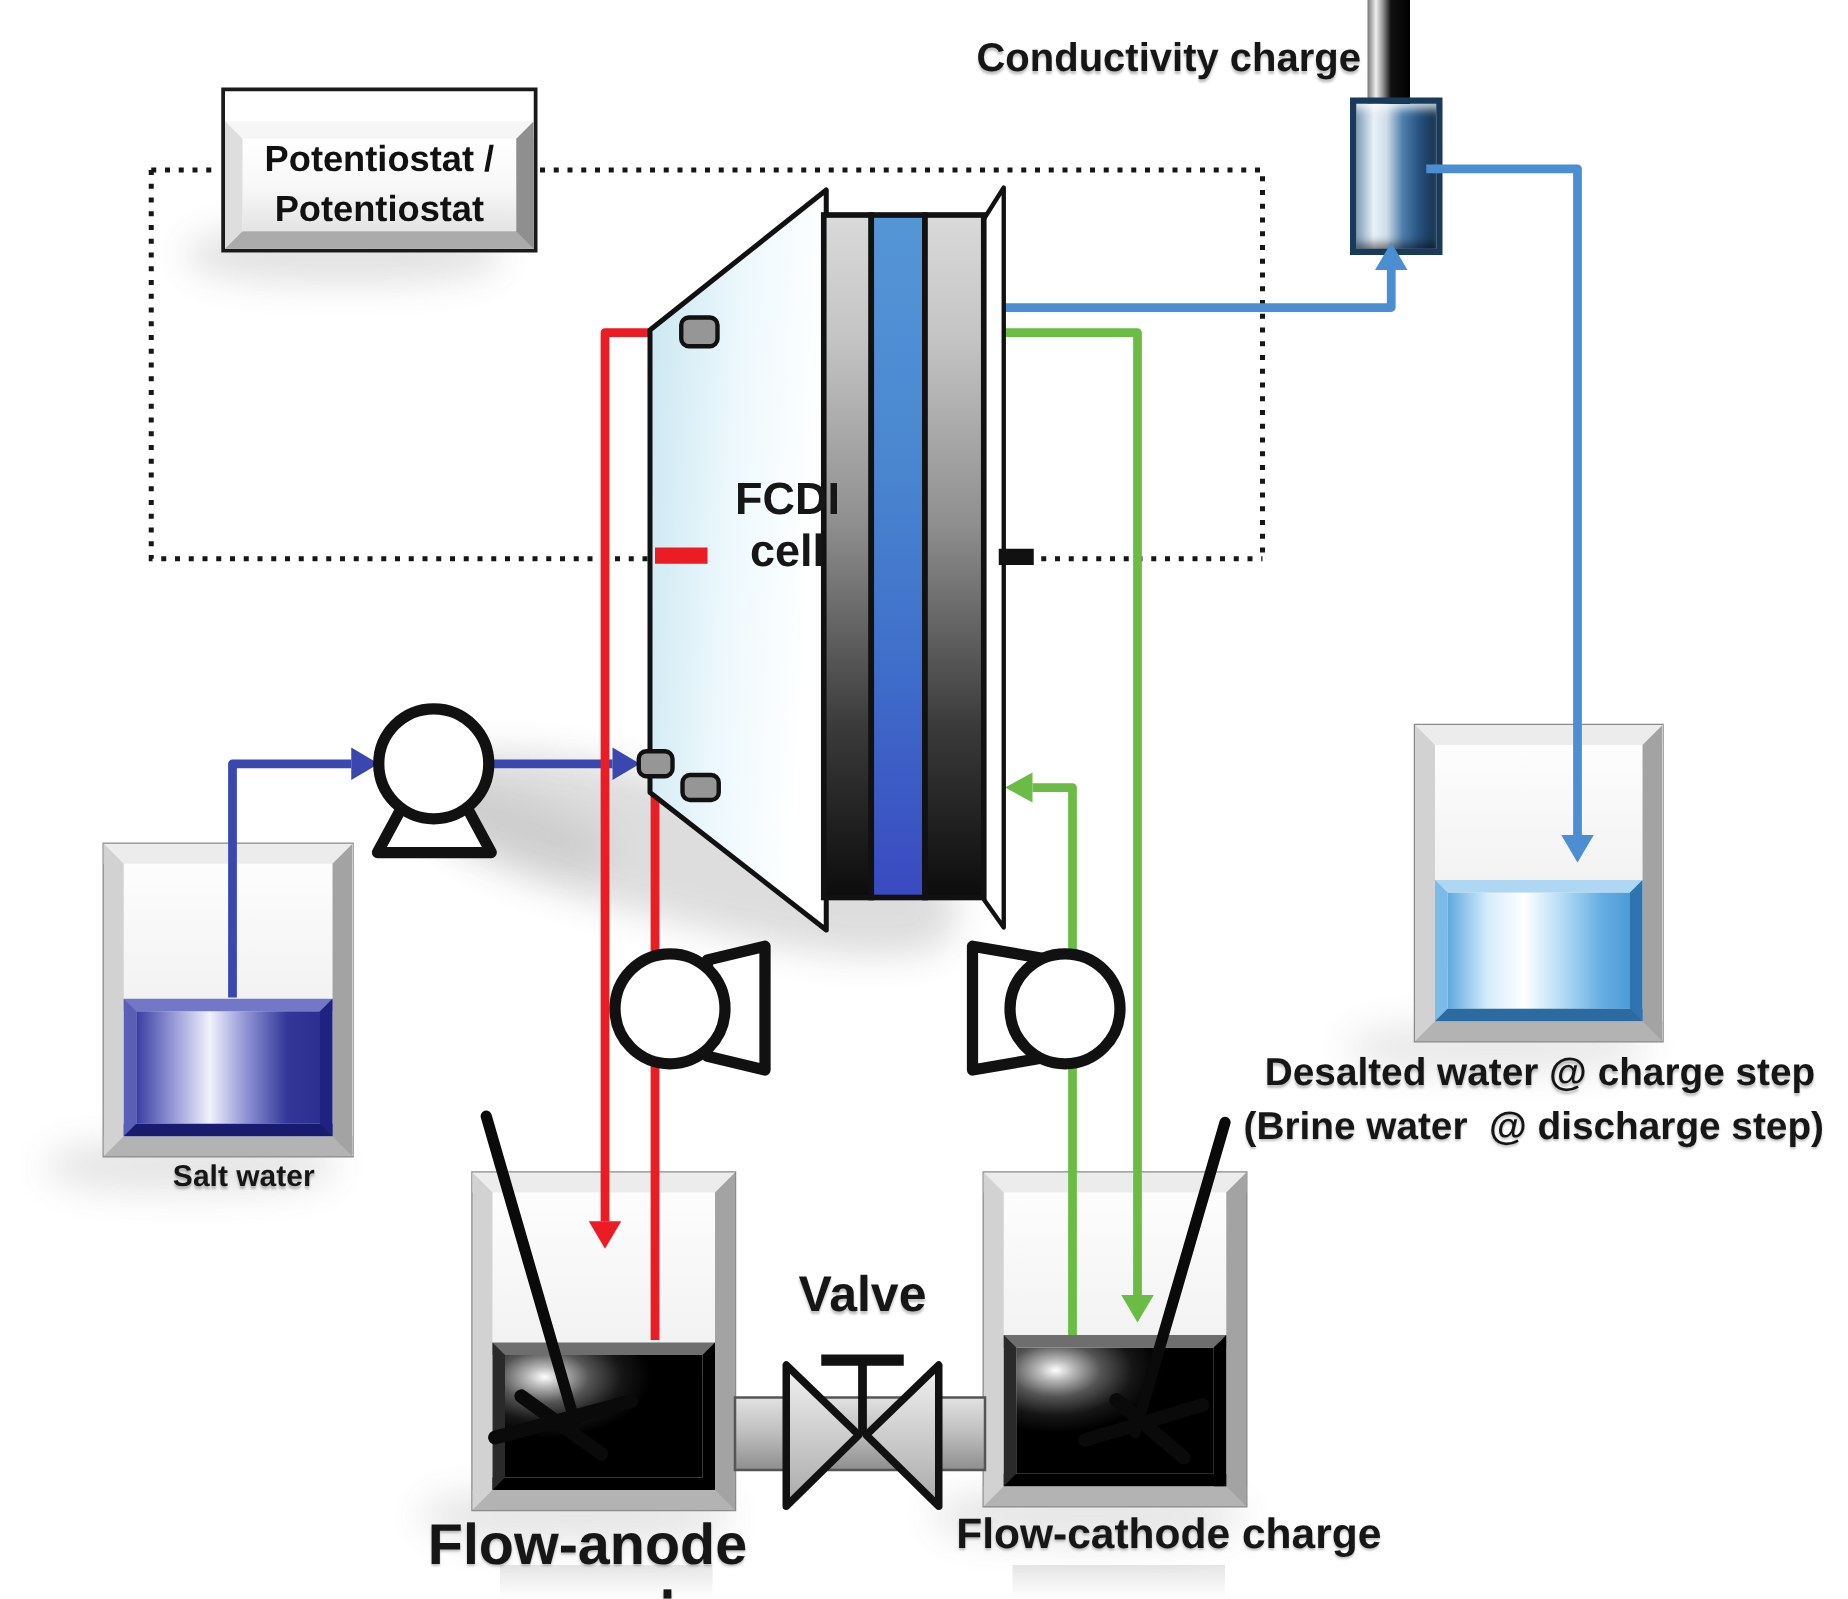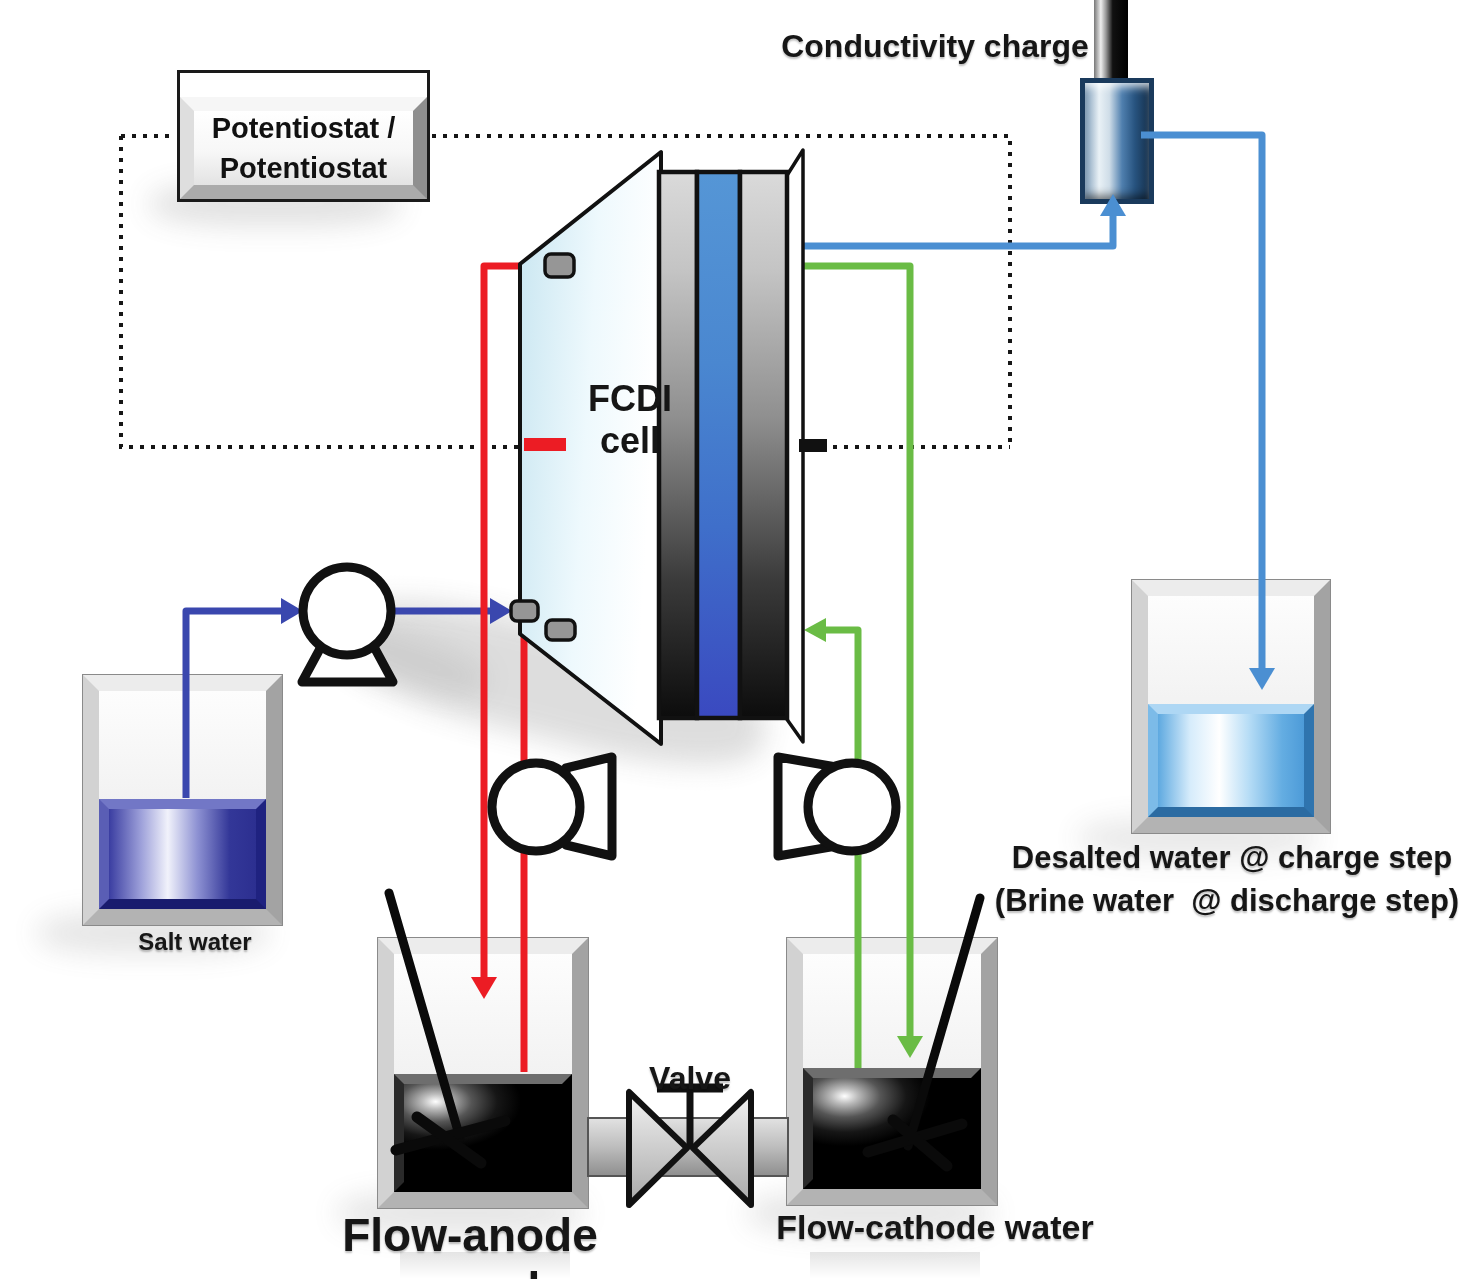--- a/index.html
+++ b/index.html
@@ -189,18 +189,18 @@
     <g stroke="#0a0a0a" stroke-linecap="round">
       <line x1="980" y1="898" x2="908" y2="1146" stroke-width="9"></line>
       <line x1="868" y1="1152" x2="962" y2="1124" stroke-width="11"></line>
       <line x1="893" y1="1120" x2="947" y2="1166" stroke-width="11"></line>
     </g>
   </svg>
 
   <div class="label" style="left:770px;top:28px;width:330px;font-size:32px;">Conductivity charge</div>
   <div class="label" style="left:518px;top:378px;width:150px;font-size:36px;text-shadow:none;margin-left:37px;">FCDI cell</div>
   <div class="label" style="left:95px;top:928px;width:200px;font-size:24px;">Salt water</div>
-  <div class="label" style="left:615px;top:1060px;width:150px;font-size:32px;">Valve</div>
+  <div class="label" style="left:615px;top:1014px;width:150px;font-size:40px;">Valve</div>
   <div class="label" style="left:290px;top:1208px;width:360px;font-size:46px;">Flow-anode vessel</div>
-  <div class="label" style="left:745px;top:1208px;width:380px;font-size:34px;">Flow-cathode water</div>
+  <div class="label" style="left:745px;top:1208px;width:380px;font-size:34px;">Flow-cathode charge</div>
   <div class="label" style="left:982px;top:840px;width:500px;font-size:31px;">Desalted water @ charge step</div>
   <div class="label" style="left:972px;top:883px;width:510px;font-size:31px;">(Brine water  @ discharge step)</div>
 </div>
 
 </body></html>

